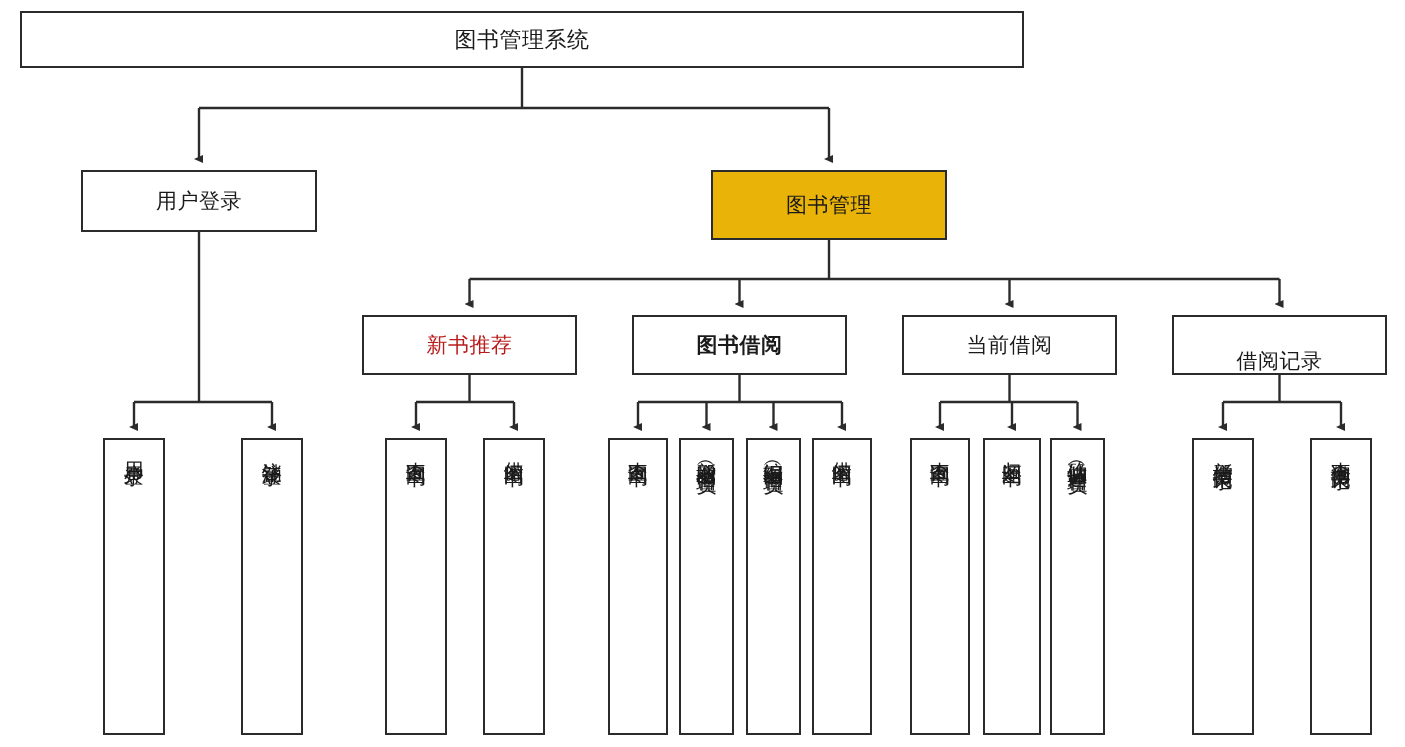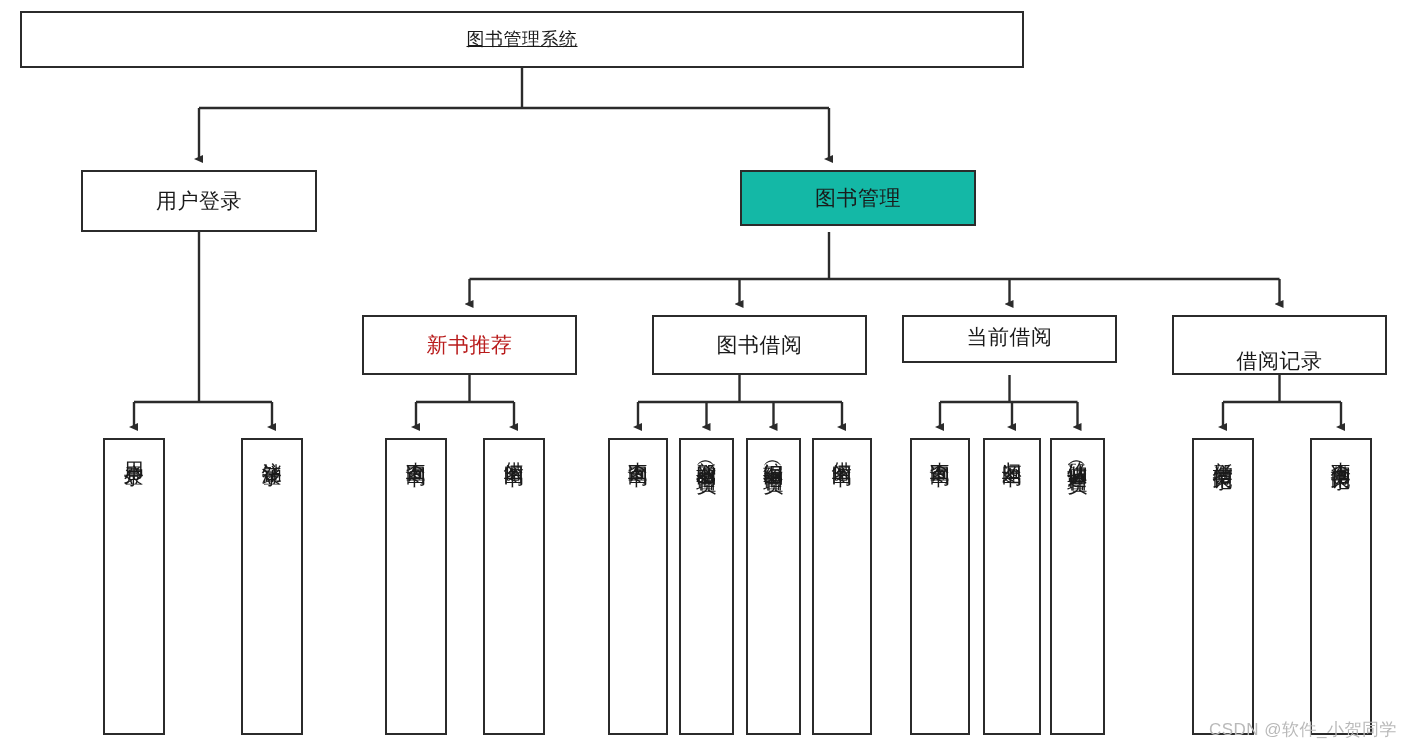--- a/index.html
+++ b/index.html
@@ -37,21 +37,21 @@
     z-index: 2;
   }
   .node .label {
     font-size: 21px;
     line-height: 1.15;
     letter-spacing: 0.5px;
     color: #1a1a1a;
     white-space: nowrap;
     text-align: center;
   }
-  .node.root .label { font-size: 18px; text-decoration: underline; }
+  .node.root .label { font-size: 22px; }
   .node.leaf {
     align-items: flex-start;
     justify-content: center;
     padding-top: 6px;
   }
   .node.leaf .label {
     writing-mode: vertical-rl;
     text-orientation: upright;
     font-size: 20px;
     line-height: 1.12;
@@ -117,30 +117,30 @@
       </g>
   </svg>
 
   <div id="node-layer">
       <div class="node root" id="node-root" style="left: 20px; top: 11px; width: 1004px; height: 57px; border-color: rgb(43, 43, 43); background: rgb(255, 255, 255);">
         <span class="label" style="color: rgb(26, 26, 26);">图书管理系统</span>
       </div>
       <div class="node" id="node-login" style="left: 81px; top: 170px; width: 236px; height: 62px; border-color: rgb(43, 43, 43); background: rgb(255, 255, 255);">
         <span class="label" style="color: rgb(26, 26, 26);">用户登录</span>
       </div>
-      <div class="node" id="node-bookmgmt" style="left: 711px; top: 170px; width: 236px; height: 56px; border-color: rgb(43, 43, 43); background: #14b8a6; margin-left: 29px;">
+      <div class="node" id="node-bookmgmt" style="left: 711px; top: 170px; width: 236px; height: 70px; border-color: rgb(43, 43, 43); background: #eab308;">
         <span class="label" style="color: rgb(26, 26, 26);">图书管理</span>
       </div>
       <div class="node" id="node-newbook" style="left: 362px; top: 315px; width: 215px; height: 60px; border-color: rgb(43, 43, 43); background: rgb(255, 255, 255);">
         <span class="label" style="color: #b91c1c;">新书推荐</span>
       </div>
-      <div class="node" id="node-borrow" style="left: 652px; top: 315px; width: 215px; height: 60px; border-color: rgb(43, 43, 43); background: rgb(255, 255, 255);">
+      <div class="node" id="node-borrow" style="left: 632px; top: 315px; width: 215px; height: 60px; border-color: rgb(43, 43, 43); background: rgb(255, 255, 255); font-weight: bold;">
         <span class="label" style="color: rgb(26, 26, 26);">图书借阅</span>
       </div>
-      <div class="node" id="node-current" style="left: 902px; top: 315px; width: 215px; height: 48px; border-color: rgb(43, 43, 43); background: rgb(255, 255, 255); font-family: Liberation Mono, monospace;">
+      <div class="node" id="node-current" style="left: 902px; top: 315px; width: 215px; height: 60px; border-color: rgb(43, 43, 43); background: rgb(255, 255, 255);">
         <span class="label" style="color: rgb(26, 26, 26);">当前借阅</span>
       </div>
       <div class="node" id="node-records" style="left: 1172px; top: 315px; width: 215px; height: 60px; border-color: rgb(43, 43, 43); background: rgb(255, 255, 255); align-items: flex-end;">
         <span class="label" style="color: rgb(26, 26, 26);">借阅记录</span>
       </div>
       <div class="node leaf" id="node-l-login" style="left: 103px; top: 438px; width: 62px; height: 297px; border-color: rgb(43, 43, 43); background: rgb(255, 255, 255);">
         <span class="label" style="color: rgb(26, 26, 26);">用户登录</span>
       </div>
       <div class="node leaf" id="node-l-logout" style="left: 241px; top: 438px; width: 62px; height: 297px; border-color: rgb(43, 43, 43); background: rgb(255, 255, 255);">
         <span class="label" style="color: rgb(26, 26, 26);">注销登录</span>
@@ -173,14 +173,13 @@
         <span class="label" style="color: rgb(26, 26, 26);">确认归还（管理员）</span>
       </div>
       <div class="node leaf" id="node-l-addrec" style="left: 1192px; top: 438px; width: 62px; height: 297px; border-color: rgb(43, 43, 43); background: rgb(255, 255, 255);">
         <span class="label" style="color: rgb(26, 26, 26);">新增借阅记录</span>
       </div>
       <div class="node leaf" id="node-l-queryrec" style="left: 1310px; top: 438px; width: 62px; height: 297px; border-color: rgb(43, 43, 43); background: rgb(255, 255, 255);">
         <span class="label" style="color: rgb(26, 26, 26);">查询借阅记录</span>
       </div>
     </div>
 
-  <div class="watermark">CSDN @软件_小贺同学</div>
 </div>
 
 </body></html>

